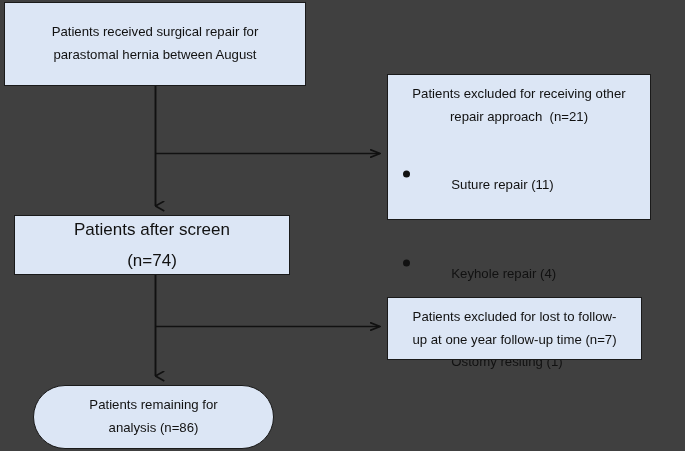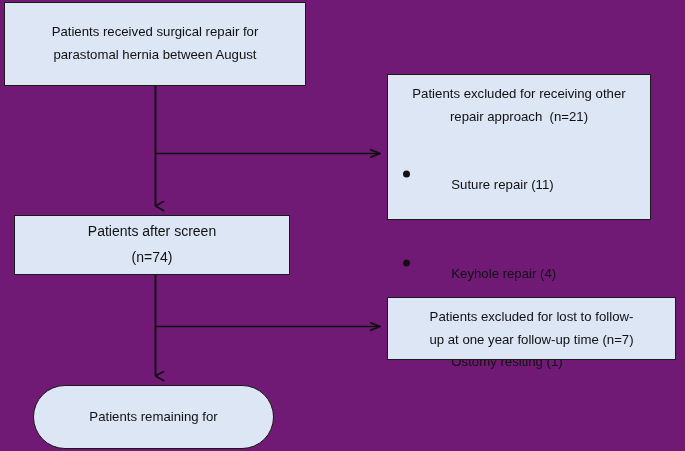--- a/index.html
+++ b/index.html
@@ -4,21 +4,21 @@
 <style>
   html, body {
     margin: 0;
     padding: 0;
     background: #ffffff;
   }
   #flowchart-root {
     position: relative;
     width: 685px;
     height: 451px;
-    background: #701a75;
+    background: #404040;
     font-family: "Liberation Sans", sans-serif;
     overflow: hidden;
   }
   .node-box {
     position: absolute;
     box-sizing: border-box;
     background: #dce6f5;
     border: 1.6px solid #1a1a1a;
     display: flex;
     flex-direction: column;
@@ -80,36 +80,36 @@
     height: 7px;
     border-radius: 50%;
     background: #111111;
   }
   
   #box-after-screen {
     left: 14px;
     top: 215px;
     width: 276px;
     height: 60px;
-    font-size: 14px;
+    font-size: 17px;
     line-height: 1.85;
   }
   
   #box-remaining {
     left: 33px;
     top: 385px;
     width: 241px;
     height: 64px;
     border-radius: 32px;
   }
   
   #box-lost-followup {
     left: 387px;
     top: 297px;
-    width: 289px;
+    width: 255px;
     height: 63px;
     padding: 0 12px;
     align-items: center;
     text-align: left;
   }
   
   #connectors {
     position: absolute;
     left: 0;
     top: 0;
@@ -181,15 +181,16 @@
     <span class="node-line">(n=74)</span>
   </div>
 
   <div class="node-box center-text" id="box-lost-followup">
     <span class="node-line">Patients excluded for lost to follow-</span>
     <span class="node-line">up at one year follow-up time (n=7)</span>
   </div>
 
   <div class="node-box center-text" id="box-remaining">
     <span class="node-line">Patients remaining for</span>
+    <span class="node-line">analysis (n=86)</span>
   </div>
 
 </div>
 
 </body></html>

